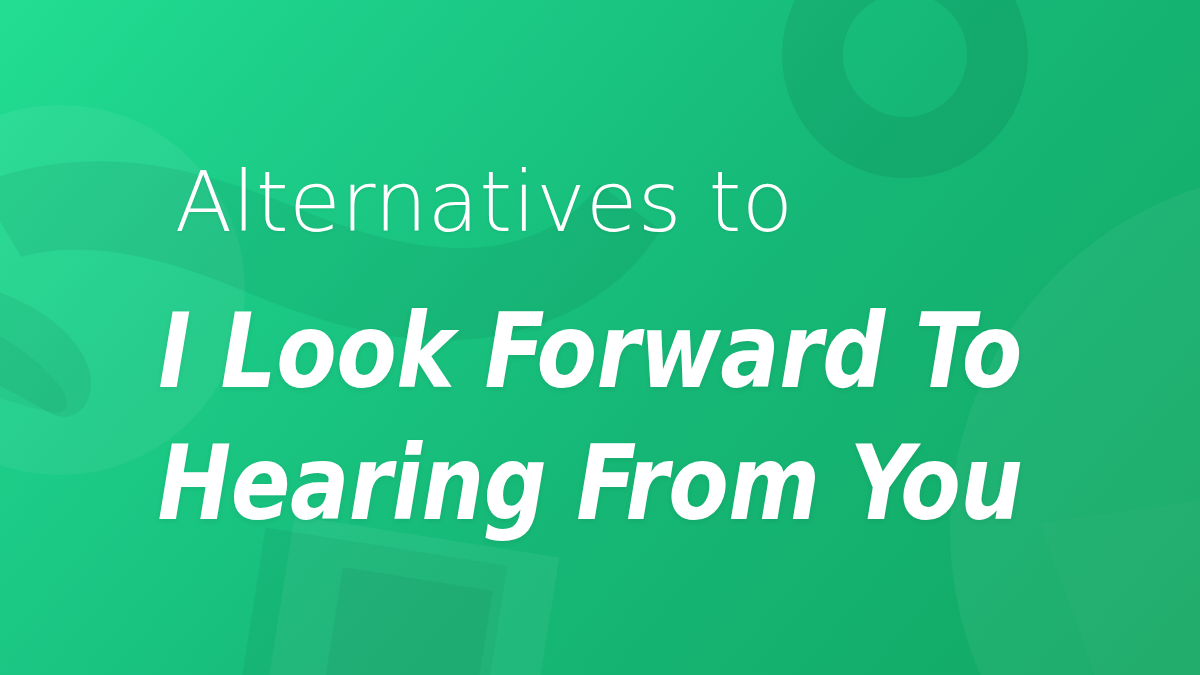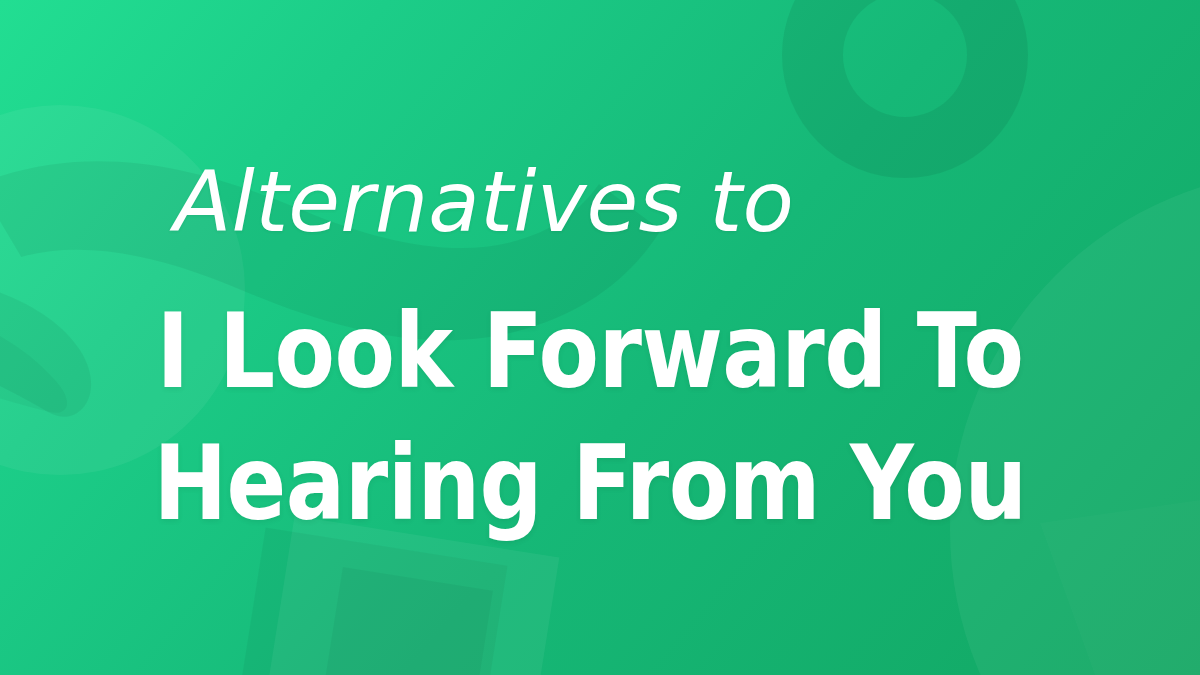--- a/index.html
+++ b/index.html
@@ -35,35 +35,35 @@
     width:1200px;
     text-align:center;
     z-index:5;
   }
 
   .subtitle {
     position:absolute;
     top:160px;
     left:0; width:968px;
     font-family:"DejaVu Sans", sans-serif;
-    font-style:italic;
     font-weight:300;
     font-size:84px;
     line-height:1;
     letter-spacing:0.2px;
     color:#ffffff;
     white-space:nowrap;
     text-shadow:0 1px 3px rgba(0,70,40,0.10);
   }
 
   .headline {
     position:absolute;
     top:285px;
     left:0; width:1180px;
     color:#ffffff;
+    font-style:italic;
   }
 
   .headline-line {
     display:block;
     font-family:"Liberation Sans Narrow","DejaVu Sans Condensed","Liberation Sans", sans-serif;
     font-weight:700;
     font-size:103px;
     line-height:132px;
     letter-spacing:-0.5px;
     white-space:nowrap;

